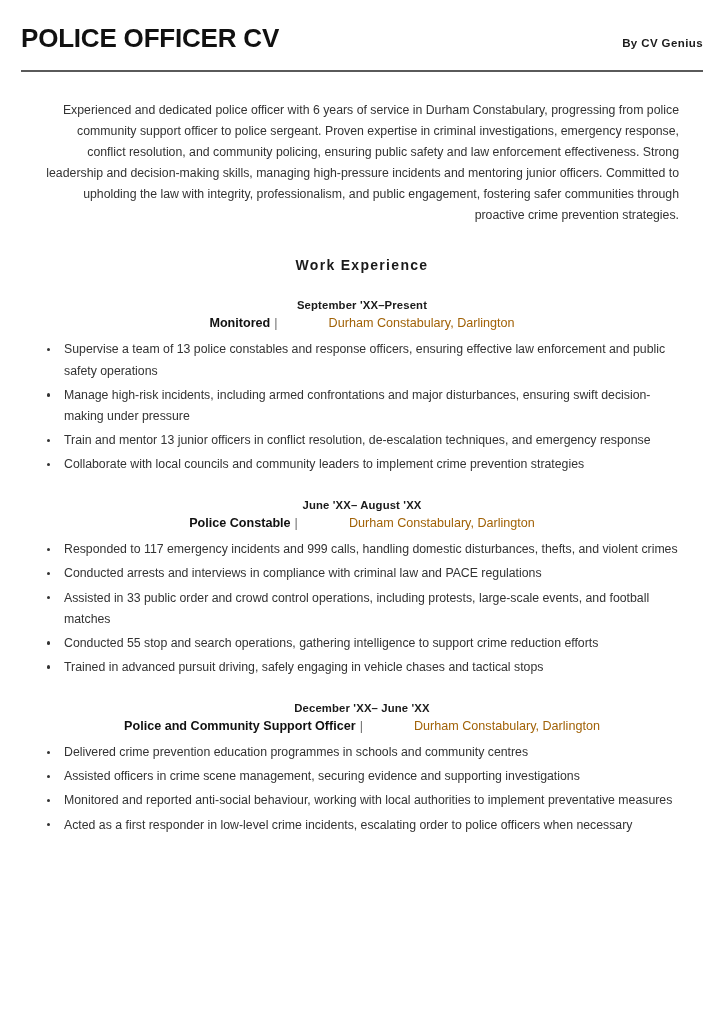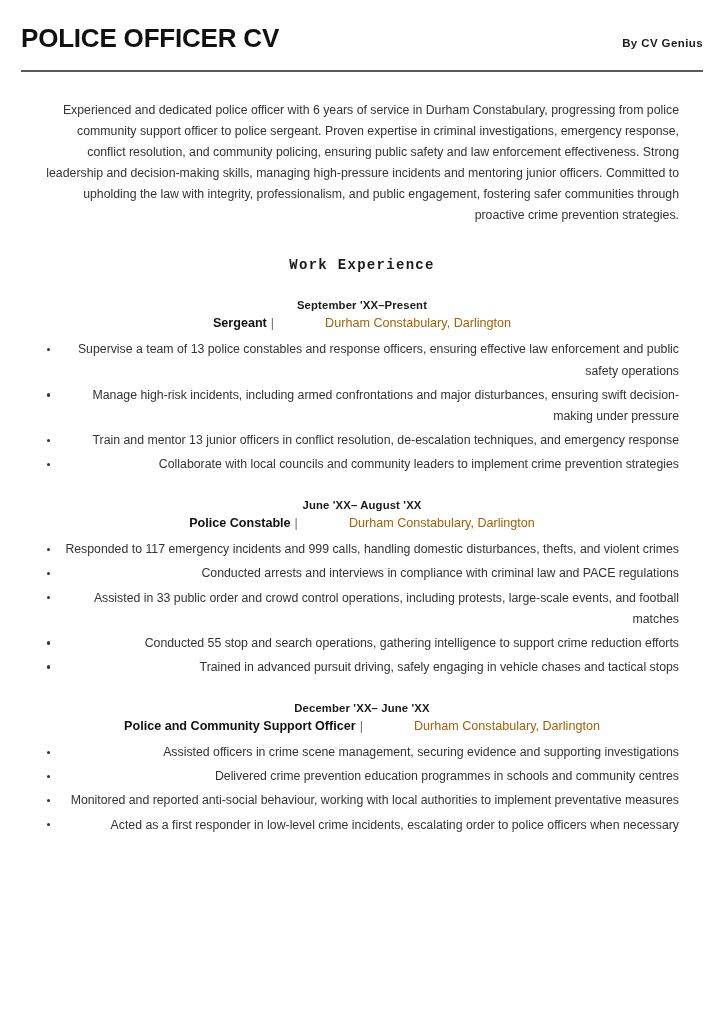--- a/index.html
+++ b/index.html
@@ -83,21 +83,20 @@
     text-align: right;
   }
 
   .section-heading {
     text-align: center;
     font-size: 14px;
     font-weight: bold;
     color: #1a1a1a;
     letter-spacing: 1.3px;
     margin: 31px 0 0 0;
-    font-family: Liberation Mono, monospace;
   }
 
   .job { margin-top: 24px; }
   .job:first-of-type { margin-top: 26px; }
 
   .job-dates {
     text-align: center;
     font-size: 11.3px;
     font-weight: bold;
     color: #1a1a1a;
@@ -119,21 +118,20 @@
     color: #6d6d6d;
     padding: 0 4px;
     font-weight: normal;
   }
   .job-company { font-weight: normal; color: #a16207; padding-left: 47px; }
 
   ul.bullets {
     list-style: none;
     margin: 0;
     padding: 0;
-    text-align: right;
   }
   ul.bullets li {
     position: relative;
     font-size: 12.3px;
     line-height: 1.72;
     color: #333333;
     padding-left: 19px;
     margin-bottom: 3px;
   }
   ul.bullets li::before {
@@ -166,21 +164,21 @@
 
     <p class="summary">Experienced and dedicated police officer with 6 years of service in Durham Constabulary, progressing from police community support officer to police sergeant. Proven expertise in criminal investigations, emergency response, conflict resolution, and community policing, ensuring public safety and law enforcement effectiveness. Strong leadership and decision-making skills, managing high-pressure incidents and mentoring junior officers. Committed to upholding the law with integrity, professionalism, and public engagement, fostering safer communities through proactive crime prevention strategies.</p>
 
     <div class="section-heading">Work Experience</div>
 
     <div>
 
       <div class="job">
         <div class="job-dates">September 'XX–Present</div>
         <div class="job-line">
-          <span class="job-title">Sergeant</span><span class="job-divider">|</span><span class="job-company">Durham Constabulary, Darlington</span>
+          <span class="job-title">Monitored</span><span class="job-divider">|</span><span class="job-company">Durham Constabulary, Darlington</span>
         </div>
         <ul class="bullets">
           <li>Supervise a team of 13 police constables and response officers, ensuring effective law enforcement and public safety operations</li>
           <li>Manage high-risk incidents, including armed confrontations and major disturbances, ensuring swift decision-making under pressure</li>
           <li>Train and mentor 13 junior officers in conflict resolution, de-escalation techniques, and emergency response</li>
           <li>Collaborate with local councils and community leaders to implement crime prevention strategies</li>
         </ul>
       </div>
 
       <div class="job">
@@ -196,22 +194,22 @@
           <li>Trained in advanced pursuit driving, safely engaging in vehicle chases and tactical stops</li>
         </ul>
       </div>
 
       <div class="job">
         <div class="job-dates">December 'XX– June 'XX</div>
         <div class="job-line">
           <span class="job-title">Police and Community Support Officer</span><span class="job-divider">|</span><span class="job-company">Durham Constabulary, Darlington</span>
         </div>
         <ul class="bullets">
+          <li>Delivered crime prevention education programmes in schools and community centres</li>
           <li>Assisted officers in crime scene management, securing evidence and supporting investigations</li>
-          <li>Delivered crime prevention education programmes in schools and community centres</li>
           <li>Monitored and reported anti-social behaviour, working with local authorities to implement preventative measures</li>
           <li>Acted as a first responder in low-level crime incidents, escalating order to police officers when necessary</li>
         </ul>
       </div>
 
     </div>
   </div>
 </div>
 
 </body></html>

